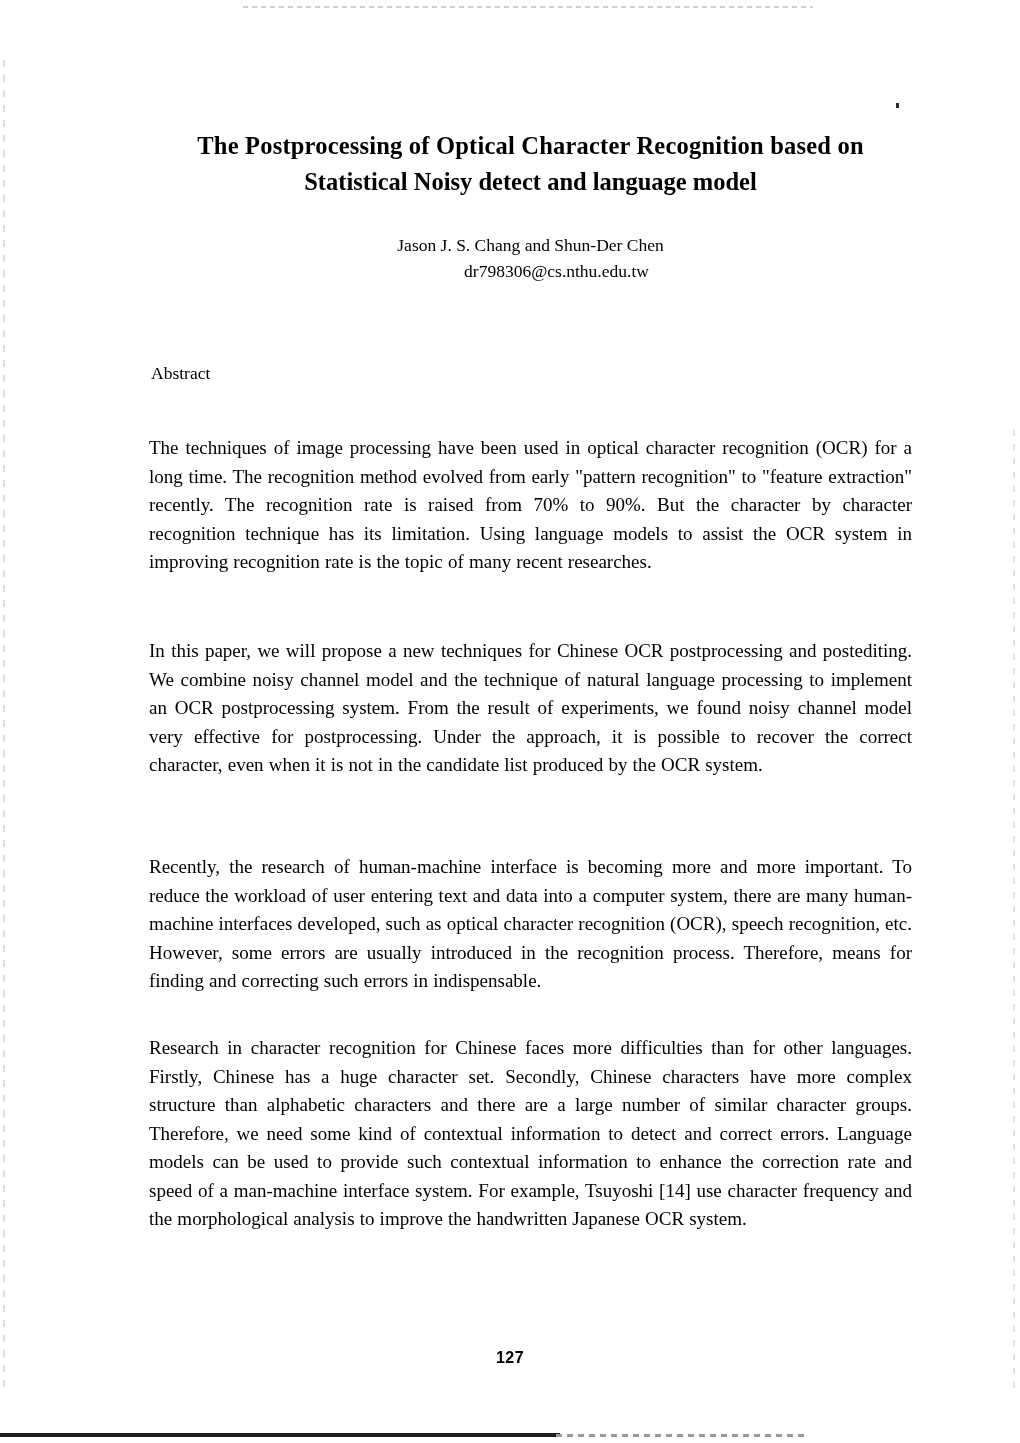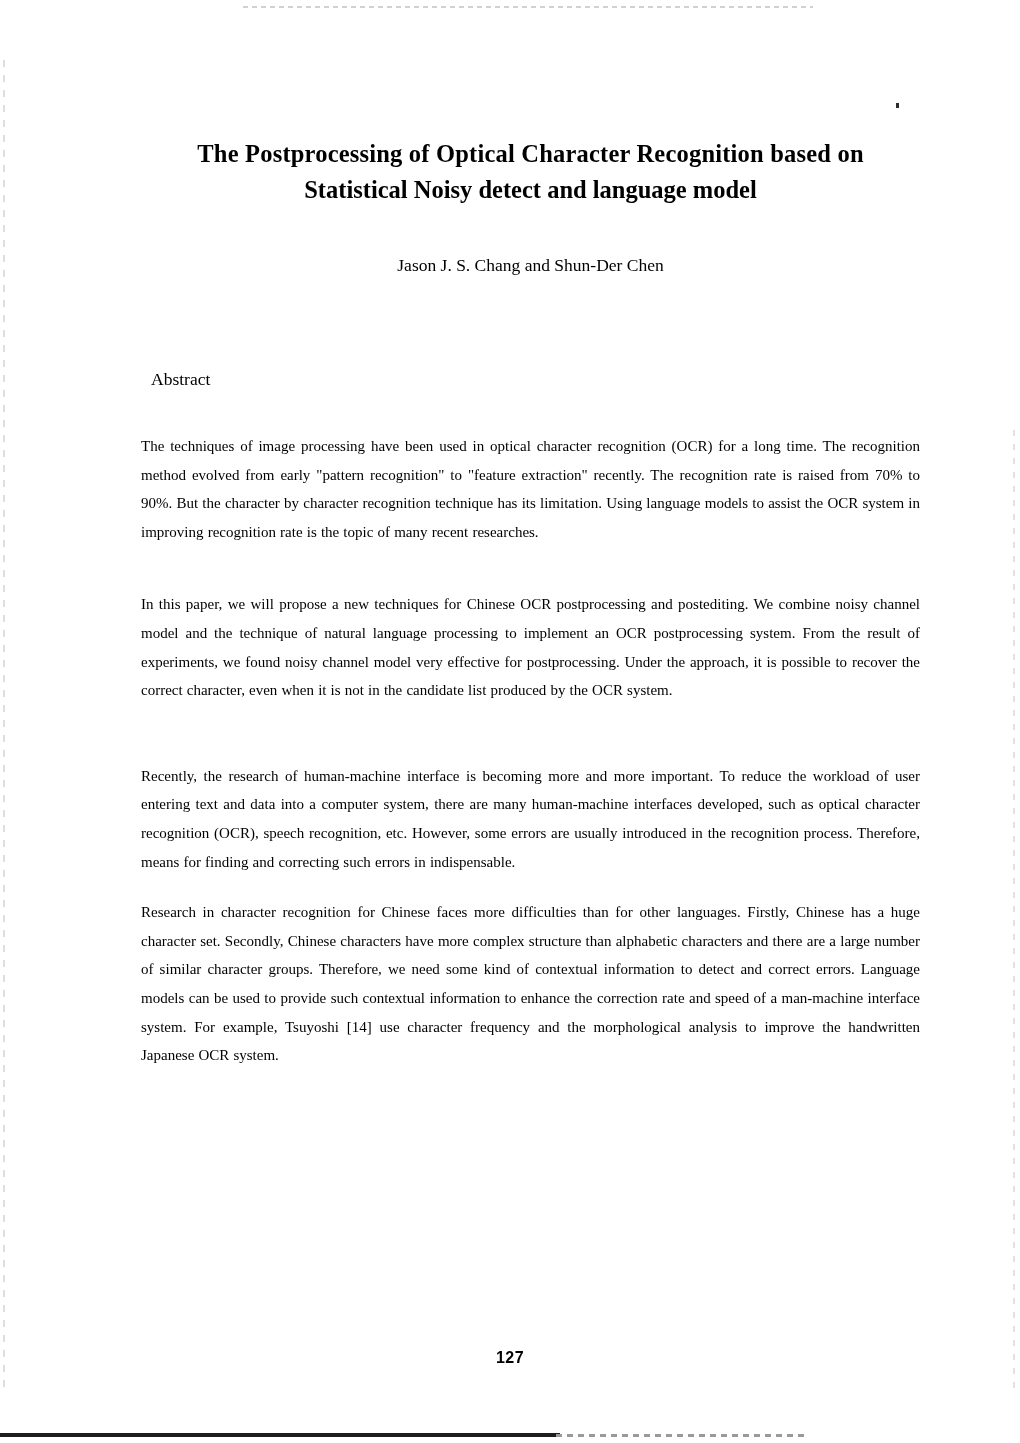--- a/index.html
+++ b/index.html
@@ -74,54 +74,54 @@
 
   
   .content {
     position: absolute;
     left: 141px;
     top: 0;
     width: 779px;
   }
 
   .doc-title {
-    margin: 8px;
+    margin: 0;
     padding-top: 128px;
     text-align: center;
     font-size: 24.5px;
     font-weight: bold;
     line-height: 36px;
     letter-spacing: .2px;
   }
   .doc-title .t-line { display: block; }
   .doc-title .t-line2 { letter-spacing: 0; }
 
   .authors {
-    margin: 16px;
+    margin: 4px;
     padding-top: 28px;
     text-align: center;
     font-size: 17.5px;
     line-height: 26px;
   }
   .authors .a-line { display: block; }
   .wide-comma { letter-spacing: .18em; }
   .email-indent { padding-left: 52px; }
 
   .section-heading {
     font-size: 17.5px;
     line-height: 26px;
     margin: 10px;
     font-weight: normal;
   }
 
   .body-par {
-    font-size: 15px;
+    font-size: 19px;
     line-height: 28.6px;
     text-align: justify;
-    margin: 0;
+    margin: 8px;
     word-spacing: .4px;
   }
 
   .gap-abstract-heading { height: 62px; }
   .gap-after-heading  { height: 30px; }
   .gap-par            { height: 22px; }
   .gap-before-intro   { height: 30px; }
   .gap-after-intro    { height: 27px; }
 
   .page-number {
@@ -148,20 +148,21 @@
 
   <div class="content">
 
     <h1 class="doc-title">
       <span class="t-line">The Postprocessing of Optical Character Recognition based on</span>
       <span class="t-line t-line2">Statistical Noisy detect and language model</span>
     </h1>
 
     <div class="authors">
       <span class="a-line">Jason J. S. Chang and Shun-Der Chen</span>
+      <span class="a-line email-indent">dr798306@cs.nthu.edu.tw</span>
     </div>
 
     <div class="gap-abstract-heading"></div>
 
     <h2 class="section-heading">Abstract</h2>
 
     <div class="gap-after-heading"></div>
 
     <p class="body-par">The techniques of image processing have been used in optical character recognition (OCR) for a long time. The recognition method evolved from early "pattern recognition" to "feature extraction" recently. The recognition rate is raised from 70% to 90%. But the character by character recognition technique has its limitation. Using language models to assist the OCR system in improving recognition rate is the topic of many recent researches.</p>
     <div class="gap-par"></div>

